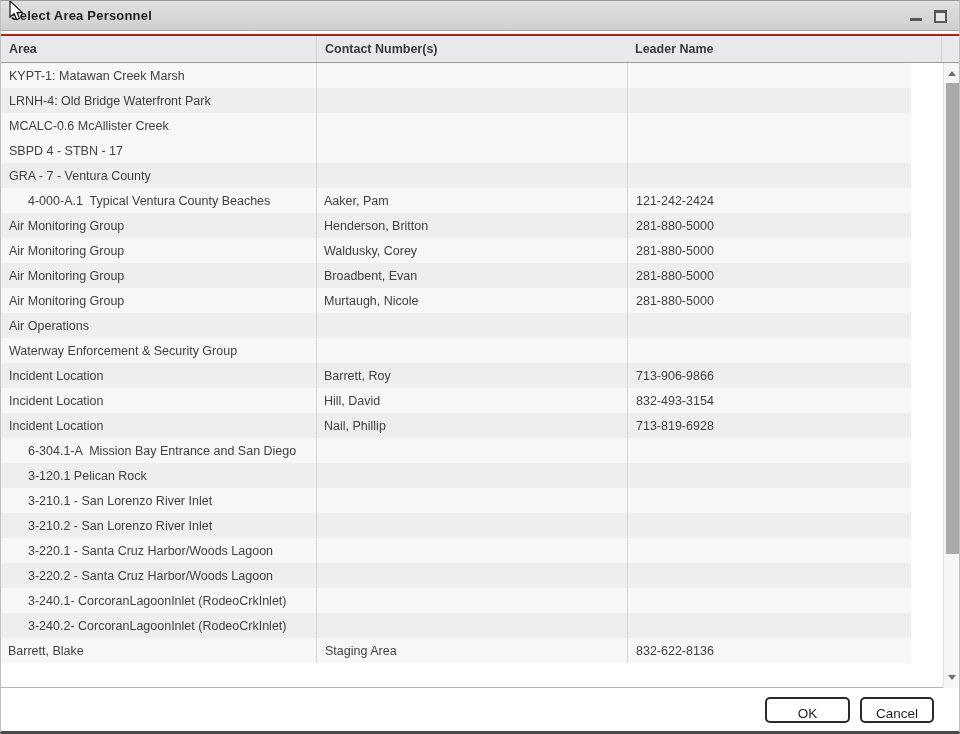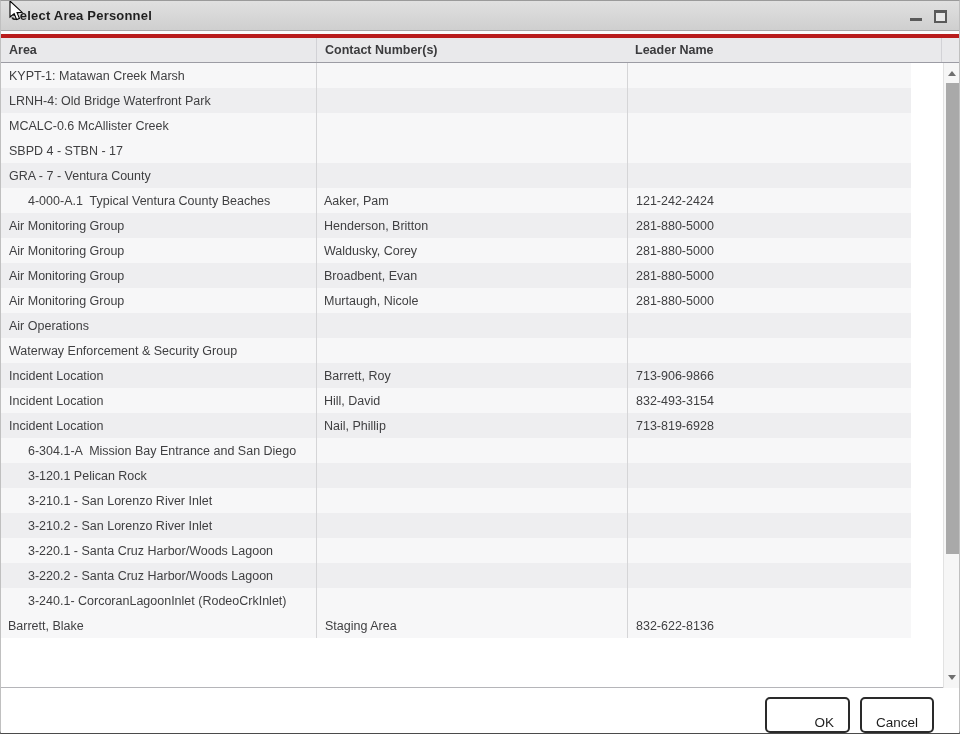--- a/index.html
+++ b/index.html
@@ -35,21 +35,21 @@
   }
   .winbtns { position: absolute; right: 12px; top: 0; height: 30px; display: flex; align-items: center; gap: 12px; }
   .btn-min { width: 12px; height: 3px; background: #5a5a5a; margin-top: 6px; cursor: default; }
   .btn-max { width: 13px; height: 13px; border: 2px solid #5a5a5a; border-top-width: 3px; background: #e8e8e8; cursor: default; }
   .gap { height: 3px; flex: 0 0 3px; background: #fbfbfb; }
   
   .grid-header {
     flex: 0 0 29px; height: 29px;
     display: grid; grid-template-columns: 316px 311px 314px 17px;
     background: #e9e9eb;
-    border-top: 4px solid #b91c1c;
+    border-top: 2px solid #b91c1c;
     border-bottom: 1px solid #9c9ca4;
     align-items: center;
   }
   .hcell {
     font-size: 12.5px; font-weight: bold; color: #3b3b3d;
     padding-left: 8px; height: 100%; display: flex; align-items: center;
     border-right: 1px solid #d2d2d6;
     overflow: hidden; white-space: nowrap;
   }
   .hcell.last { border-right: none; }
@@ -99,23 +99,22 @@
     gap: 10px;
     padding: 9px 25px 0 0;
   }
   .dlg-btn {
     min-width: 72px; height: 26px;
     background: #ffffff;
     border: 2px solid #2a2a2a;
     border-radius: 5px;
     font-family: "Liberation Sans", sans-serif;
     font-size: 13.5px; color: #1f1f1f;
-    padding: 16px 14px;
+    padding: 7px 14px;
     cursor: default;
-    text-align: right;
   }
   .dlg-btn.ok { min-width: 85px; }
   
   .cursor { position: absolute; left: 8px; top: 0; z-index: 50; pointer-events: none; }
 </style>
 </head>
 <body>
 
 <div class="window">
 
@@ -238,20 +237,25 @@
     <div class="tcell" style="padding-left:7px"></div>
     <div class="tcell"></div>
   </div>
         <div class="trow even">
     <div class="tcell indent">3-220.2 - Santa Cruz Harbor/Woods Lagoon</div>
     <div class="tcell" style="padding-left:7px"></div>
     <div class="tcell"></div>
   </div>
         <div class="trow odd">
     <div class="tcell indent">3-240.1- CorcoranLagoonInlet (RodeoCrkInlet)</div>
+    <div class="tcell" style="padding-left:7px"></div>
+    <div class="tcell"></div>
+  </div>
+        <div class="trow even">
+    <div class="tcell indent">3-240.2- CorcoranLagoonInlet (RodeoCrkInlet)</div>
     <div class="tcell" style="padding-left:7px"></div>
     <div class="tcell"></div>
   </div>
         <div class="trow odd">
     <div class="tcell" style="padding-left:7px">Barrett, Blake</div>
     <div class="tcell">Staging Area</div>
     <div class="tcell">832-622-8136</div>
   </div>
       </div>
 

